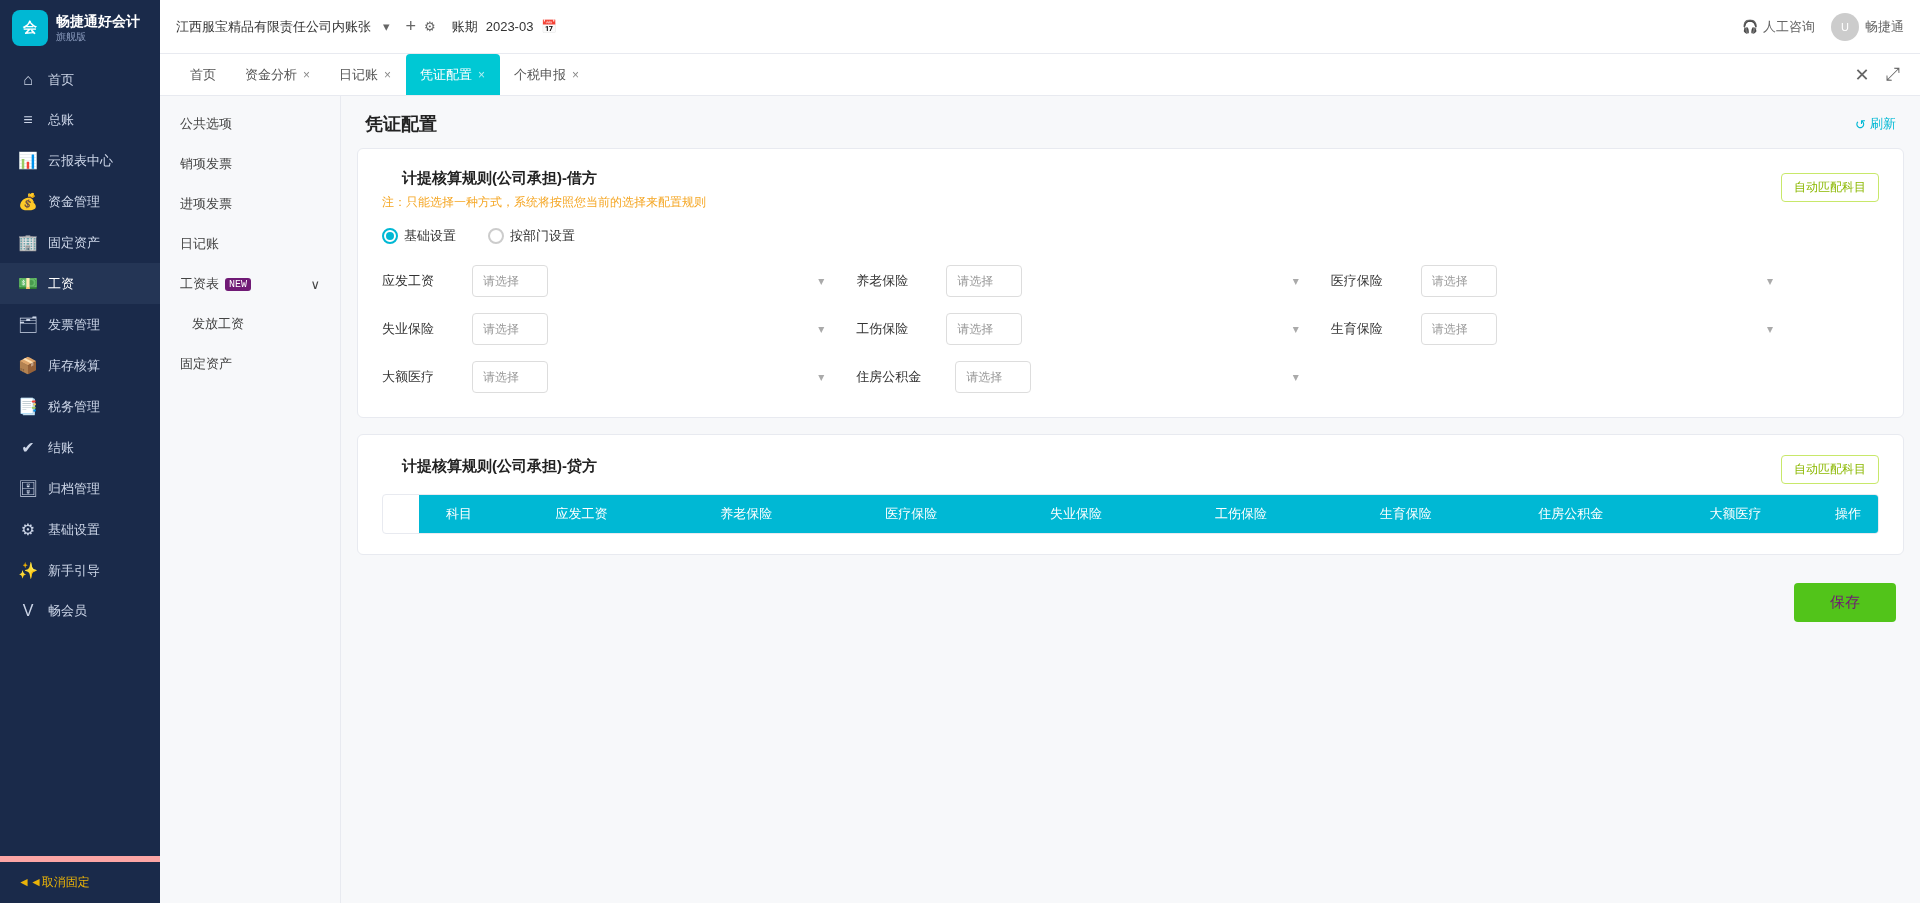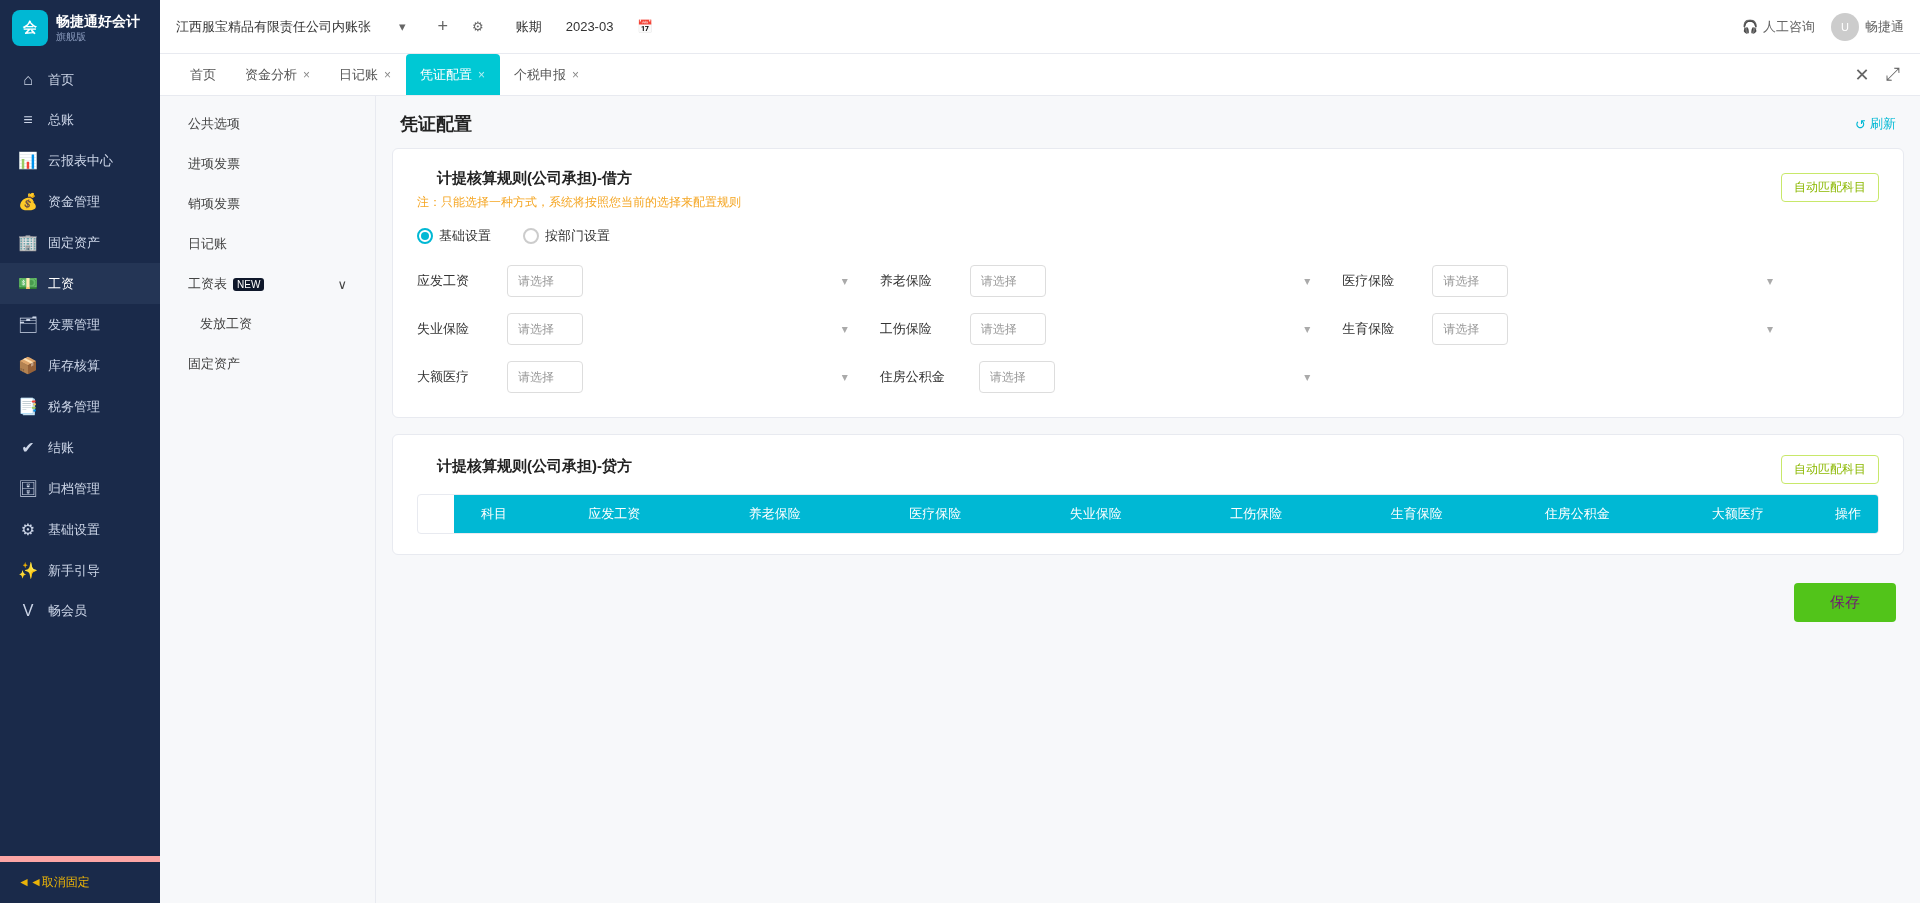--- a/index.html
+++ b/index.html
@@ -64,21 +64,21 @@
     
     .main-area { flex: 1; display: flex; flex-direction: column; overflow: hidden; }
 
     
     .topbar {
       height: 54px;
       background: #fff;
       display: flex;
       align-items: center;
       padding: 0 16px;
-      gap: 24px;
+      gap: 8px;
       border-bottom: 1px solid #e8eaf0;
       flex-shrink: 0;
     }
     .topbar-company { font-size: 13px; color: #333; font-weight: 500; }
     .topbar-dropdown { color: #666; cursor: pointer; margin-left: 4px; }
     .topbar-add { color: #666; font-size: 18px; cursor: pointer; margin-left: 8px; }
     .topbar-gear { color: #666; cursor: pointer; }
     .topbar-period { font-size: 13px; color: #333; margin-left: 8px; }
     .topbar-period-val { color: #333; font-weight: 500; }
     .topbar-cal { color: #00b8d4; cursor: pointer; }
@@ -117,38 +117,38 @@
     }
     .tab-close { font-size: 12px; color: inherit; opacity: 0.7; cursor: pointer; }
     .tabbar-right { margin-left: auto; display: flex; gap: 8px; }
     .tab-action-btn { background: none; border: none; font-size: 18px; color: #666; cursor: pointer; padding: 0 4px; }
 
     
     .content-area { flex: 1; display: flex; overflow: hidden; }
 
     
     .left-panel {
-      width: 216px;
+      width: 181px;
       background: #f7f8fa;
       border-right: 1px solid #e8eaf0;
       flex-shrink: 0;
       overflow-y: auto;
-      padding: 8px 8px;
+      padding: 8px 0;
     }
     .left-item {
       padding: 11px 20px;
       font-size: 13px;
       color: #444;
       cursor: pointer;
       display: flex;
       align-items: center;
       justify-content: space-between;
     }
     .left-item.active { background: #00c8d4; color: #fff; }
-    .left-item-new { background: #0f172a; color: #fff; font-size: 10px; border-radius: 3px; padding: 1px 4px; }
+    .left-item-new { background: #701a75; color: #fff; font-size: 10px; border-radius: 3px; padding: 1px 4px; font-family: Liberation Mono, monospace; }
 
     
     .main-content {
       flex: 1;
       overflow-y: auto;
       padding: 0;
       background: #f7f8fa;
       position: relative;
     }
     .page-header {
@@ -384,24 +384,24 @@
     </div>
   </div>
 
   <div class="content-area">
 
     <div class="left-panel">
       <div class="left-item">
         <span>公共选项</span>
       </div>
       <div class="left-item">
+        <span>销项发票</span>
+      </div>
+      <div class="left-item">
         <span>进项发票</span>
-      </div>
-      <div class="left-item">
-        <span>销项发票</span>
       </div>
       <div class="left-item">
         <span>日记账</span>
       </div>
       <div class="left-item" style="justify-content: space-between;">
         <span style="display:flex;align-items:center;gap:6px;">
           <span>工资表</span>
           <span class="left-item-new">NEW</span>
         </span>
         <span>∨</span>

